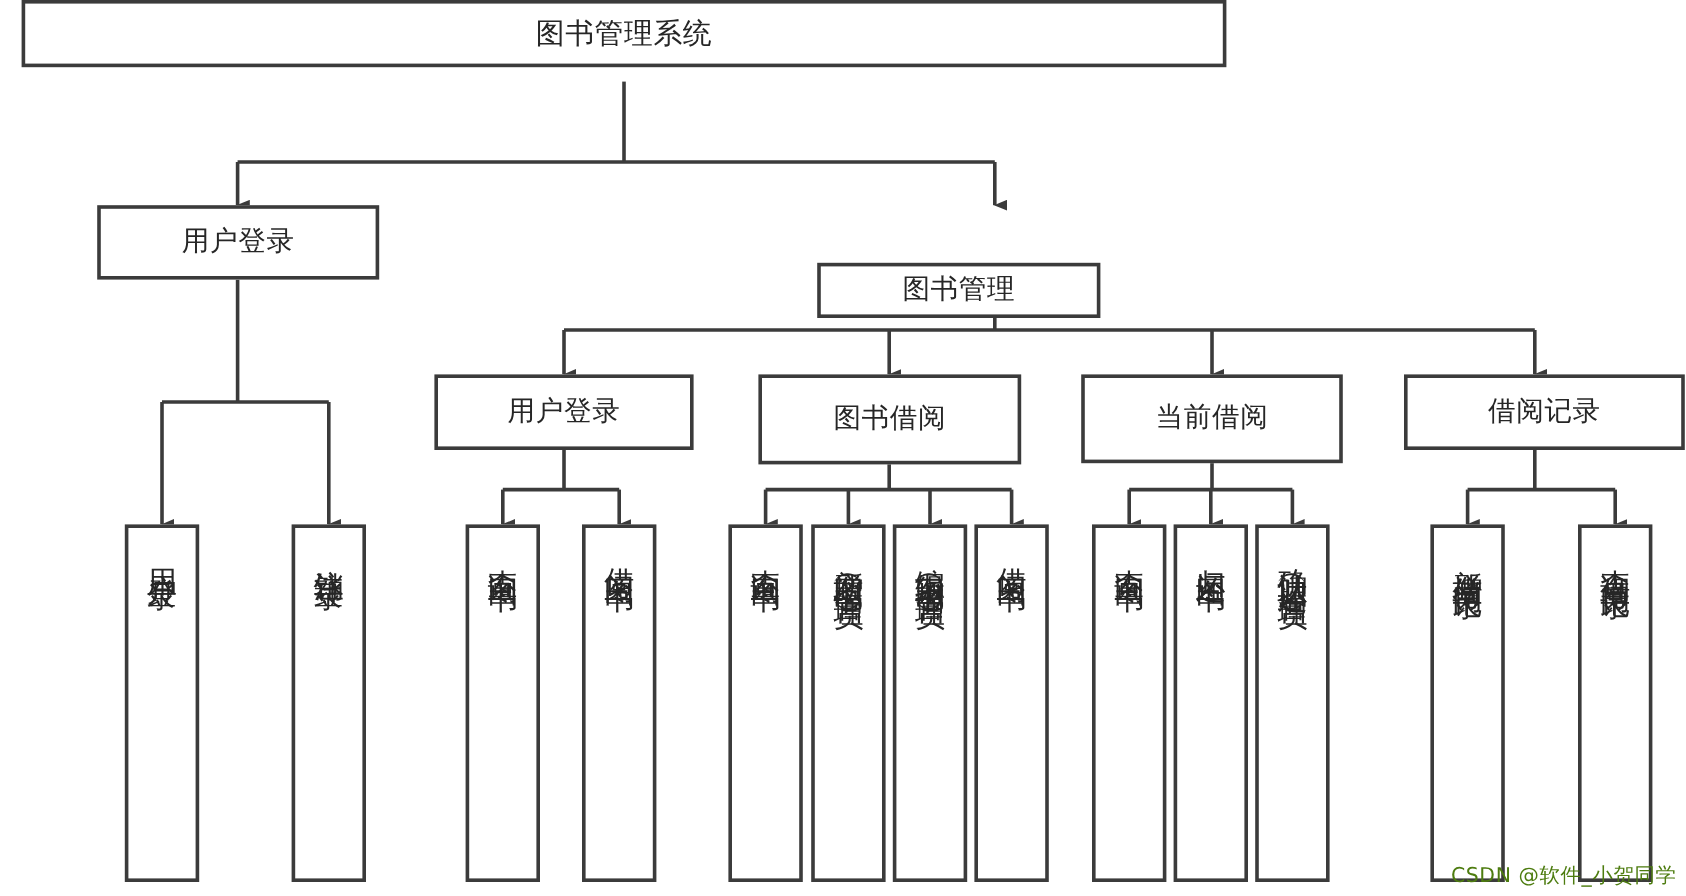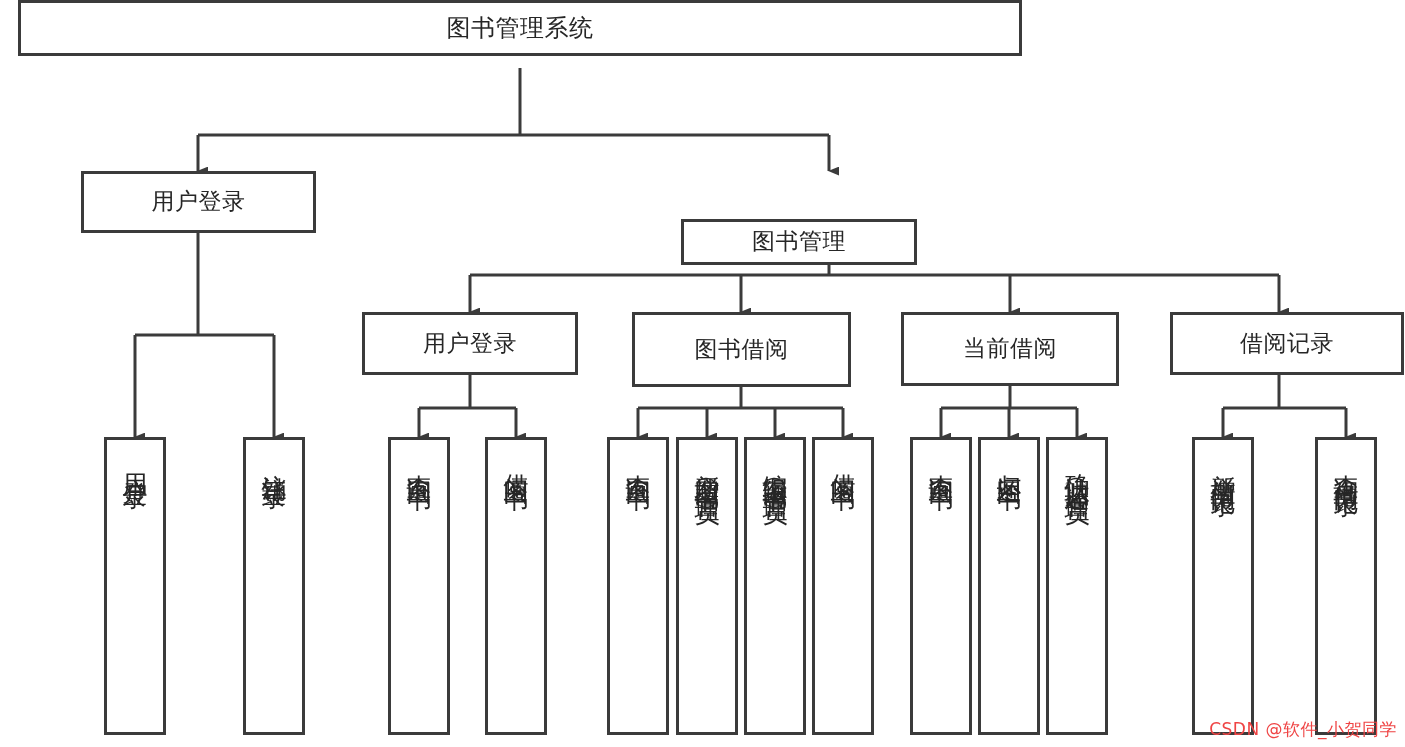--- a/index.html
+++ b/index.html
@@ -61,21 +61,21 @@
     font-size: 25px;
     line-height: 1;
     letter-spacing: 4px;
     white-space: nowrap;
   }
   #watermark {
     position: absolute;
     right: 8px;
     bottom: 6px;
     font-size: 17px;
-    color: #ef4444;
+    color: #4d7c0f;
     letter-spacing: 0.5px;
     white-space: nowrap;
     pointer-events: none;
   }
 </style>
 </head>
 <body>
 
 <div id="diagram-root">
 

